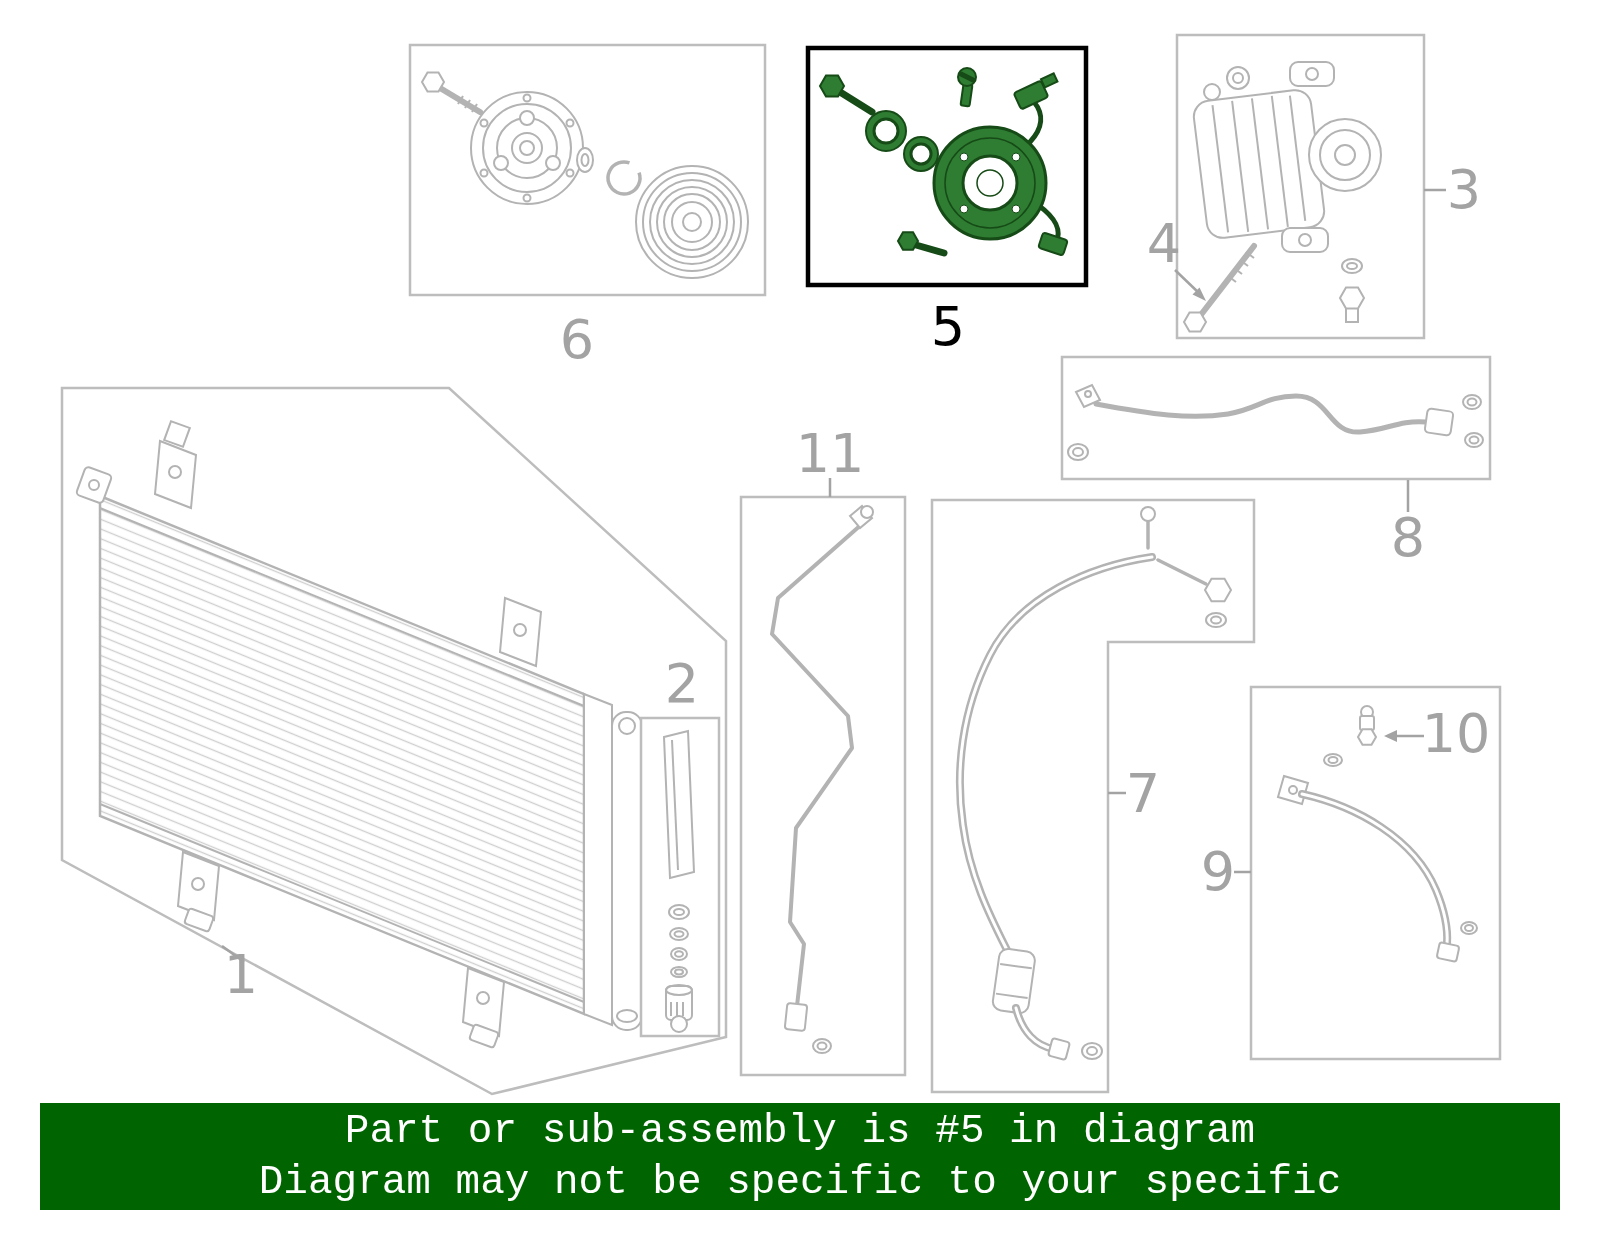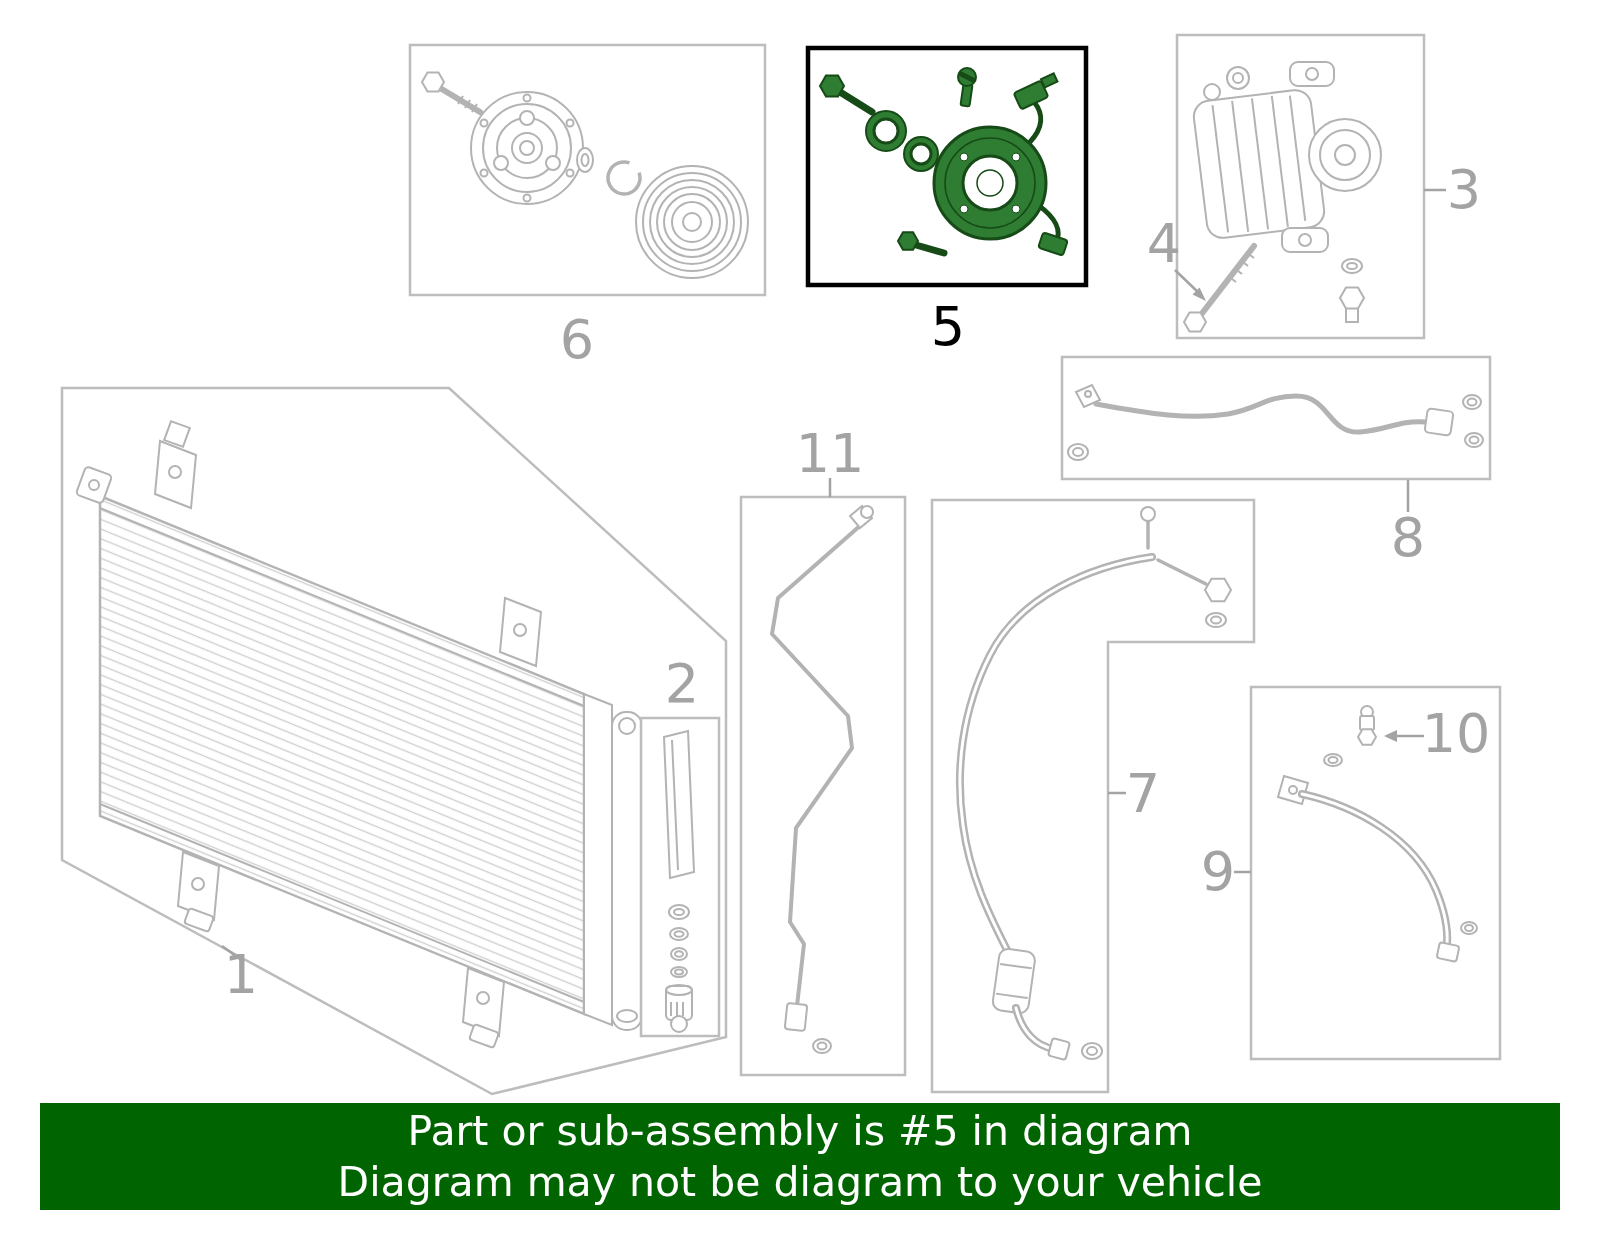--- a/index.html
+++ b/index.html
@@ -32,21 +32,21 @@
   .hshaft { stroke:var(--hl-dark,#164a16); stroke-width:7; stroke-linecap:round; }
   .hwire  { fill:none; stroke:var(--hl-dark,#164a16); stroke-width:5; stroke-linecap:round; }
   .hcoil  { fill:var(--hl-mid,#2e7d32); stroke:var(--hl-dark,#164a16); stroke-width:3; }
   .hinner { fill:#ffffff; stroke:var(--hl-dark,#164a16); stroke-width:3; }
   .hline  { fill:none; stroke:var(--hl-dark,#164a16); stroke-width:1.5; }
   .hdot   { fill:#ffffff; stroke:var(--hl-dark,#164a16); stroke-width:1; }
 
   .banner { position:absolute; left:40px; top:1103px; width:1520px; height:107px;
             background:var(--banner-bg,#006400); color:var(--banner-text,#fff);
             display:flex; flex-direction:column; justify-content:center; align-items:center;
-            text-align:center; }
+            text-align:center;font-family:Liberation Mono, monospace; }
   .banner-line { font-size:41px; line-height:51px; white-space:nowrap; }
 </style>
 </head>
 <body>
 
 <div class="stage">
 
 <svg width="1600" height="1249" viewBox="0 0 1600 1249">
   <defs>
     <pattern id="fins" width="12" height="9" patternUnits="userSpaceOnUse" patternTransform="rotate(22.25)">
@@ -341,16 +341,16 @@
     <line class="tick" x1="1234" y1="872" x2="1251" y2="872"></line>
     <text class="lbl" x="1218" y="890">9</text>
     <line class="tick" x1="1424" y1="736" x2="1392" y2="736"></line>
     <polygon fill="#a3a3a3" points="1384,736 1397,730 1397,742"></polygon>
     <text class="lbl" x="1456" y="752">10</text>
   </g>
 </svg>
 
   <div class="banner">
     <div class="banner-line">Part or sub-assembly is #5 in diagram</div>
-    <div class="banner-line">Diagram may not be diagram to your vehicle</div>
+    <div class="banner-line">Diagram may not be specific to your specific</div>
   </div>
 
 </div>
 
 </body></html>

